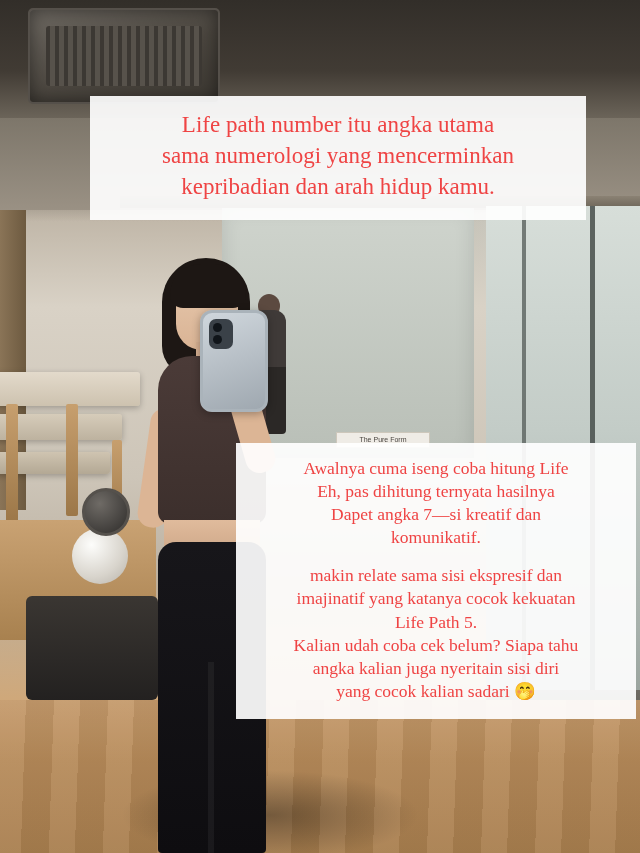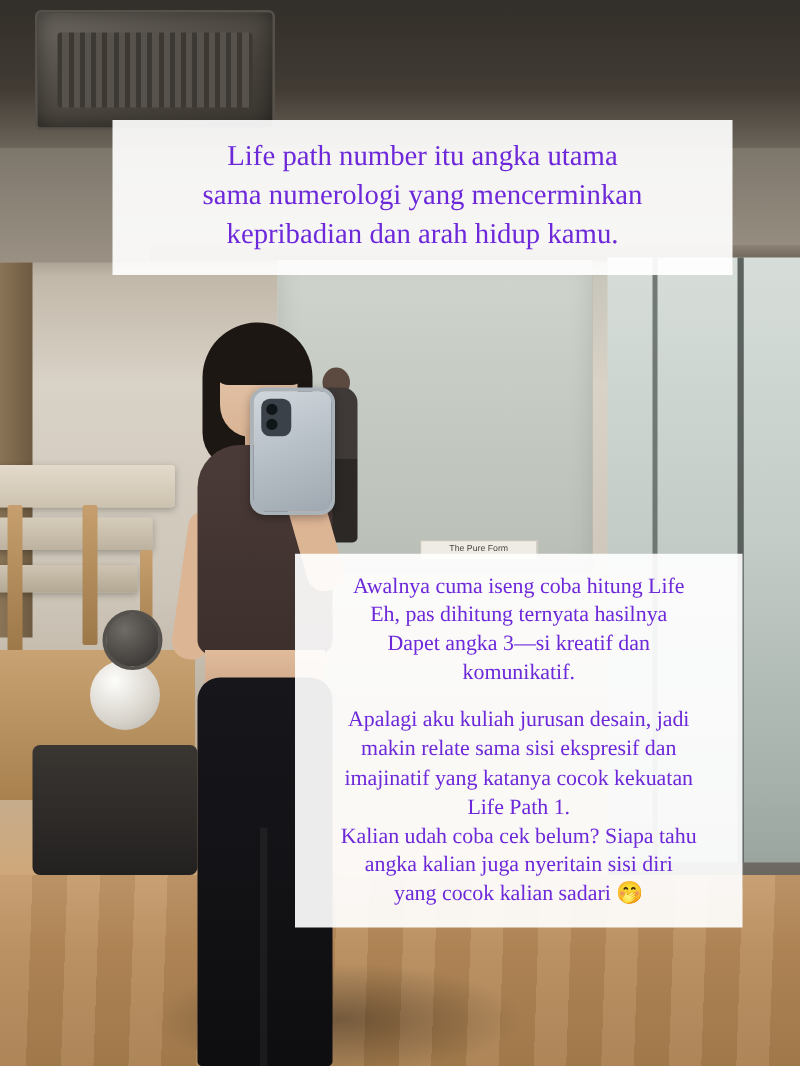--- a/index.html
+++ b/index.html
@@ -218,37 +218,37 @@
     position:absolute; left:82px; top:488px; width:42px; height:42px;
     border-radius:50%;
     background: radial-gradient(circle at 35% 30%, #6f6b66, #2e2c2a);
     border:3px solid #55514c;
   }
 
   
   .card {
     position: absolute;
     background: rgba(255,255,255,0.92);
-    color: #6d28d9;
+    color: #ef4444;
     text-align: center;
     font-family: "Liberation Serif", serif;
   }
   #card-top {
     left: 90px;
     top: 96px;
     width: 460px;
     padding: 14px 18px 18px;
     font-size: 23px;
     line-height: 1.34;
   }
   #card-bottom {
     left: 236px;
     top: 443px;
     width: 338px;
-    padding: 14px 10px 16px;
+    padding: 14px 31px 16px;
     font-size: 17.5px;
     line-height: 1.32;
   }
   #card-bottom .para { margin: 0; }
   #card-bottom .gap { height: 15px; }
 </style>
 </head>
 <body>
 
 <div class="frame">
@@ -298,28 +298,27 @@
   <div class="card" id="card-top">
     <div>Life path number itu angka utama</div>
     <div>sama numerologi yang mencerminkan</div>
     <div>kepribadian dan arah hidup kamu.</div>
   </div>
 
   <div class="card" id="card-bottom">
     <div class="para">
       <div>Awalnya cuma iseng coba hitung Life</div>
       <div>Eh, pas dihitung ternyata hasilnya</div>
-      <div>Dapet angka 3—si kreatif dan</div>
+      <div>Dapet angka 7—si kreatif dan</div>
       <div>komunikatif.</div>
     </div>
     <div class="gap"></div>
     <div class="para">
-      <div>Apalagi aku kuliah jurusan desain, jadi</div>
       <div>makin relate sama sisi ekspresif dan</div>
       <div>imajinatif yang katanya cocok kekuatan</div>
-      <div>Life Path 1.</div>
+      <div>Life Path 5.</div>
       <div>Kalian udah coba cek belum? Siapa tahu</div>
       <div>angka kalian juga nyeritain sisi diri</div>
       <div>yang cocok kalian sadari 🤭</div>
     </div>
   </div>
 
 </div>
 
 </body></html>

